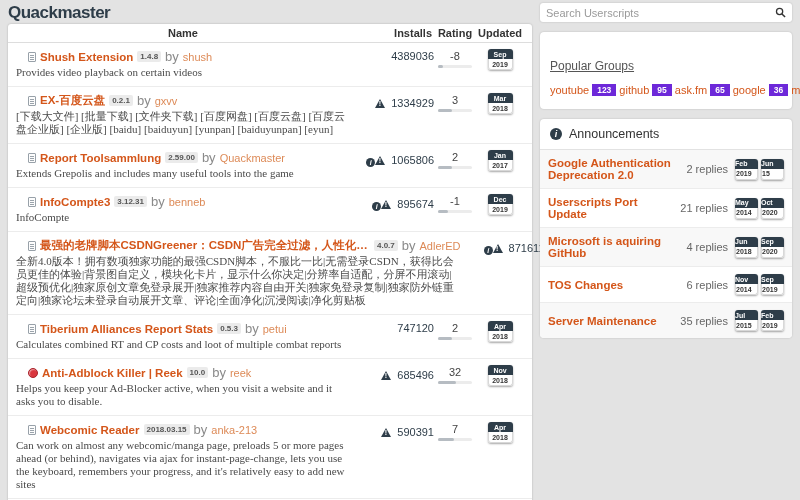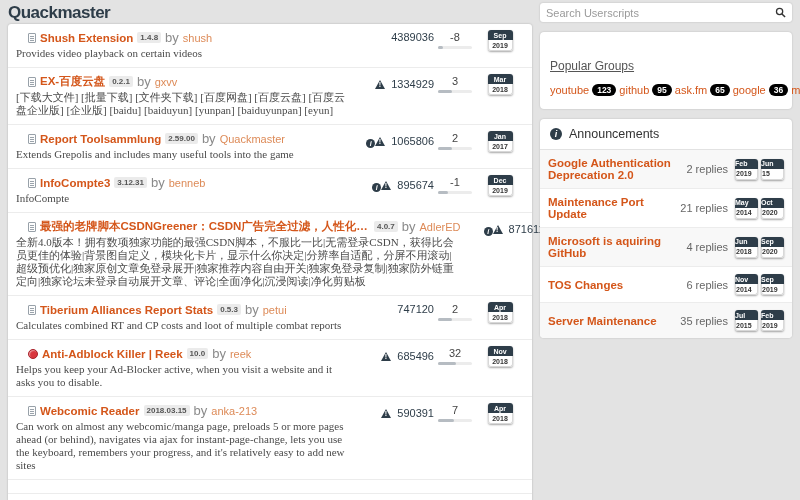--- a/index.html
+++ b/index.html
@@ -72,22 +72,22 @@
     font-family:"Liberation Sans", sans-serif; background:transparent; }
   .search-input::placeholder { color:#9a9a9a; }
   .search-icon { flex:none; width:11px; height:11px; }
 
   .side-card { background:#fff; border-radius:4px; box-shadow:0 0 2px rgba(0,0,0,.2); }
   .groups-card { padding:24px 10px 10px; }
   .groups-title { font-size:12px; color:#555; text-decoration:underline; margin-bottom:8px;
     display:inline-block; }
   .tag-cloud { font-size:11px; line-height:18px; }
   .tag-link { color:#d4561a; }
-  .tag-count { background:#000000; color:#fff; font-size:8.5px; font-weight:bold;
-    border-radius:6px; padding:1px 5px; margin:0 3px 0 3px; vertical-align:1px; }
+  .tag-count { background:#6d28d9; color:#fff; font-size:8.5px; font-weight:bold;
+    border-radius:0; padding:1px 5px; margin:0 3px 0 3px; vertical-align:1px; }
 
   .ann-header { display:flex; align-items:center; gap:7px; padding:8px 10px;
     border-bottom:1px solid #e2e2e2; }
   .ann-header-icon { width:12px; height:12px; border-radius:50%; background:#2e3d49;
     color:#fff; font-size:9px; font-weight:bold; font-style:italic; text-align:center;
     line-height:12px; flex:none; }
   .ann-title { font-size:12.5px; color:#333; }
   .ann-item { display:flex; align-items:center; padding:7px 8px; border-bottom:1px solid #ececec; }
   .ann-item:nth-child(odd) { background:#f8f8f8; }
   .ann-item:last-child { border-bottom:none; border-radius:0 0 4px 4px;justify-content:space-between; }
@@ -95,20 +95,26 @@
   .ann-replies { color:#666; font-size:11px; white-space:nowrap; margin-right:7px; }
   .ann-badges { display:flex; gap:3px; flex:none; }
   .ann-badges .cal { width:23px; }
 </style>
 </head>
 <body>
 
 <div class="logo">Quackmaster</div>
 
 <div class="main-card">
+  <div class="thead">
+    <div class="h-name">Name</div>
+    <div class="h-installs">Installs</div>
+    <div class="h-rating">Rating</div>
+    <div class="h-updated">Updated</div>
+  </div>
   <div id="rows-mount">
   <div class="row">
     <div class="name-cell">
       <div class="name-line">
         <span class="row-icon icon-document"></span>
         <a class="script-name">Shush Extension</a>
         <span class="version-badge">1.4.8</span>
         <span class="by">by</span>
         <a class="author">shush</a>
       </div>
@@ -366,21 +372,21 @@
               <span class="cal-bottom">2019</span>
   </span>
 
   <span class="cal">
     <span class="cal-top">Jun</span>
               <span class="cal-bottom">15</span>
   </span>
 </span>
         </div>
         <div class="ann-item">
-          <a class="ann-link">Maintenance Port Update</a>
+          <a class="ann-link">Userscripts Port Update</a>
           <span class="ann-replies">21 replies</span>
           <span class="ann-badges">
   <span class="cal">
     <span class="cal-top">May</span>
               <span class="cal-bottom">2014</span>
   </span>
 
   <span class="cal">
     <span class="cal-top">Oct</span>
               <span class="cal-bottom">2020</span>

